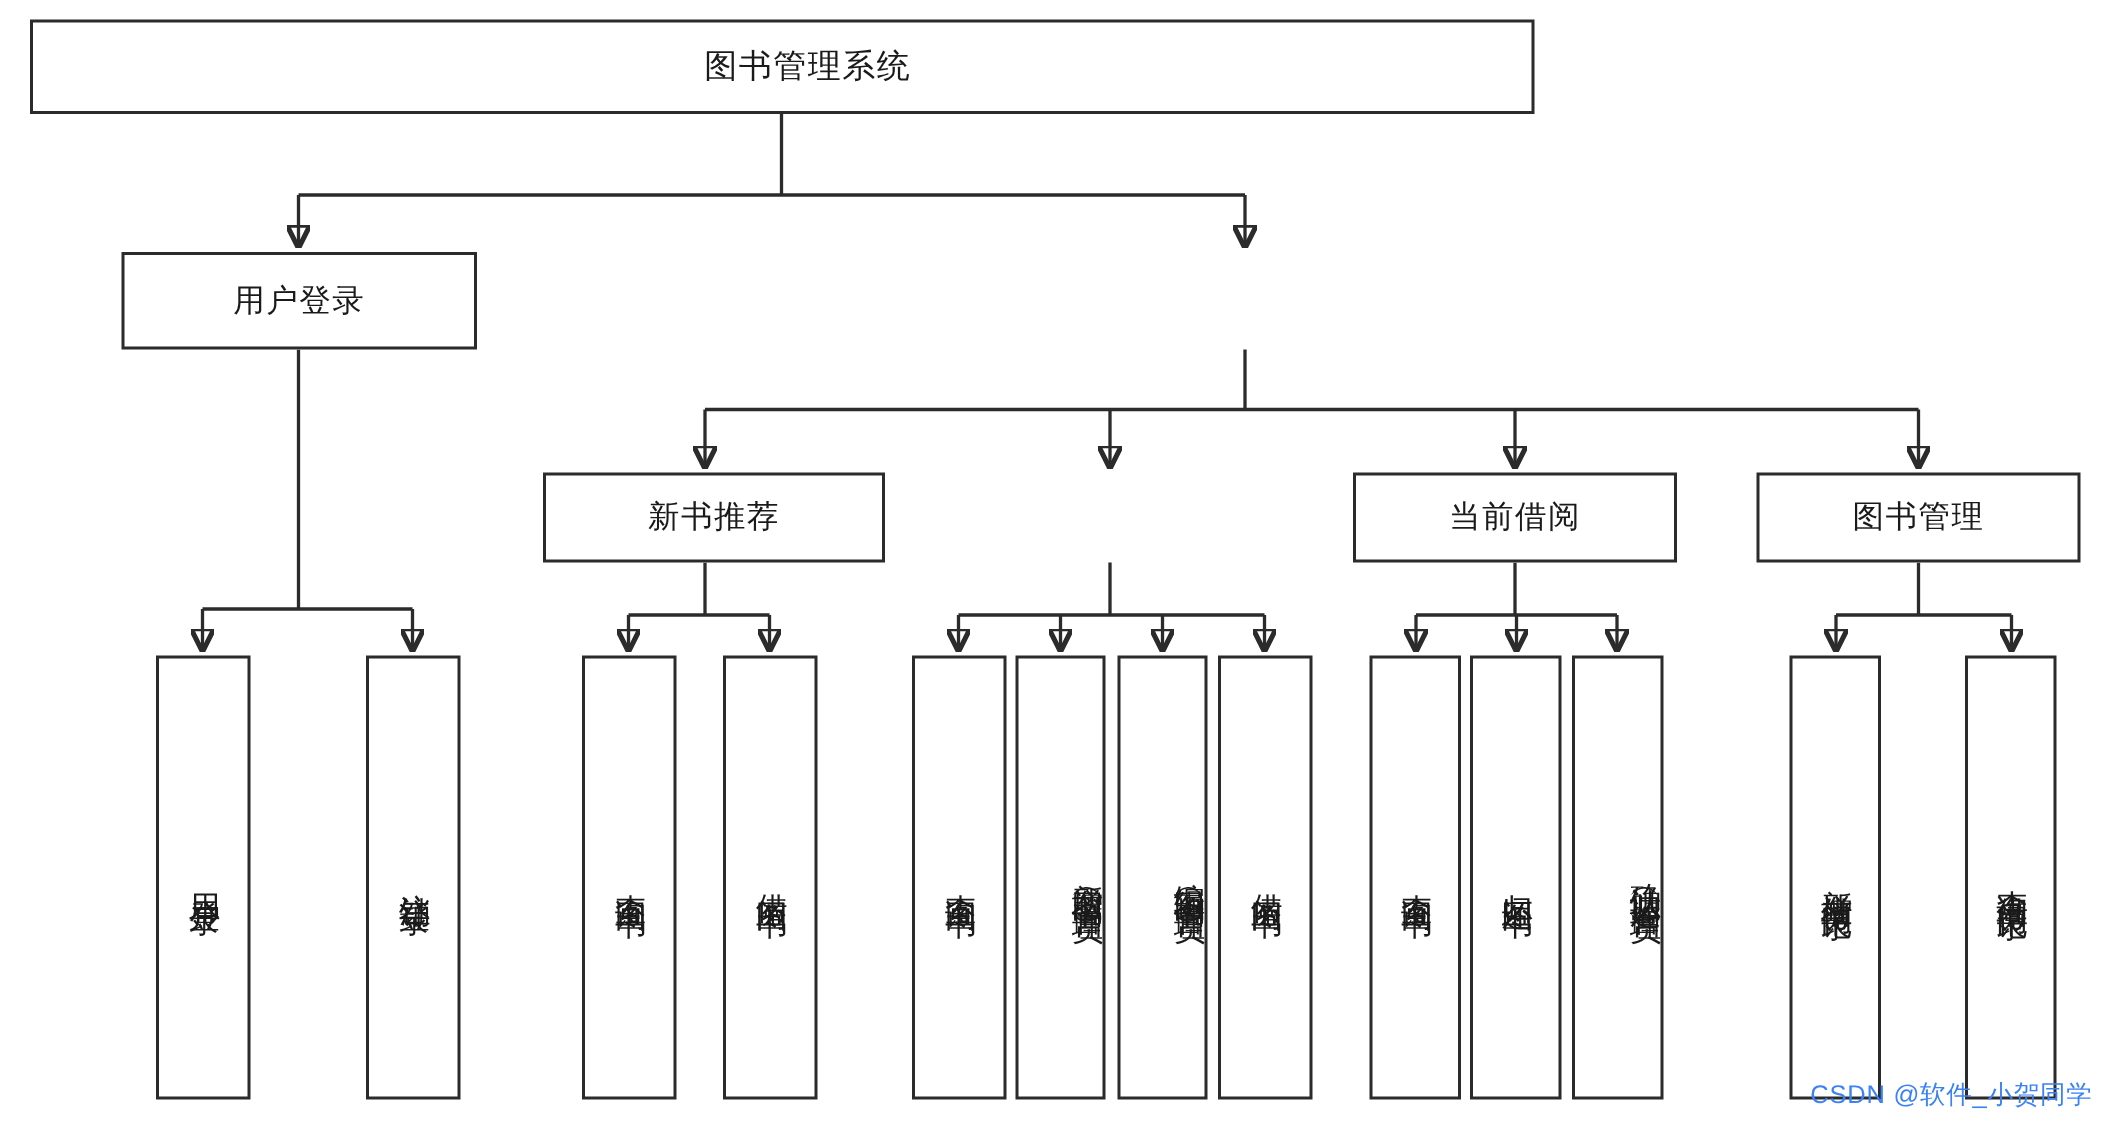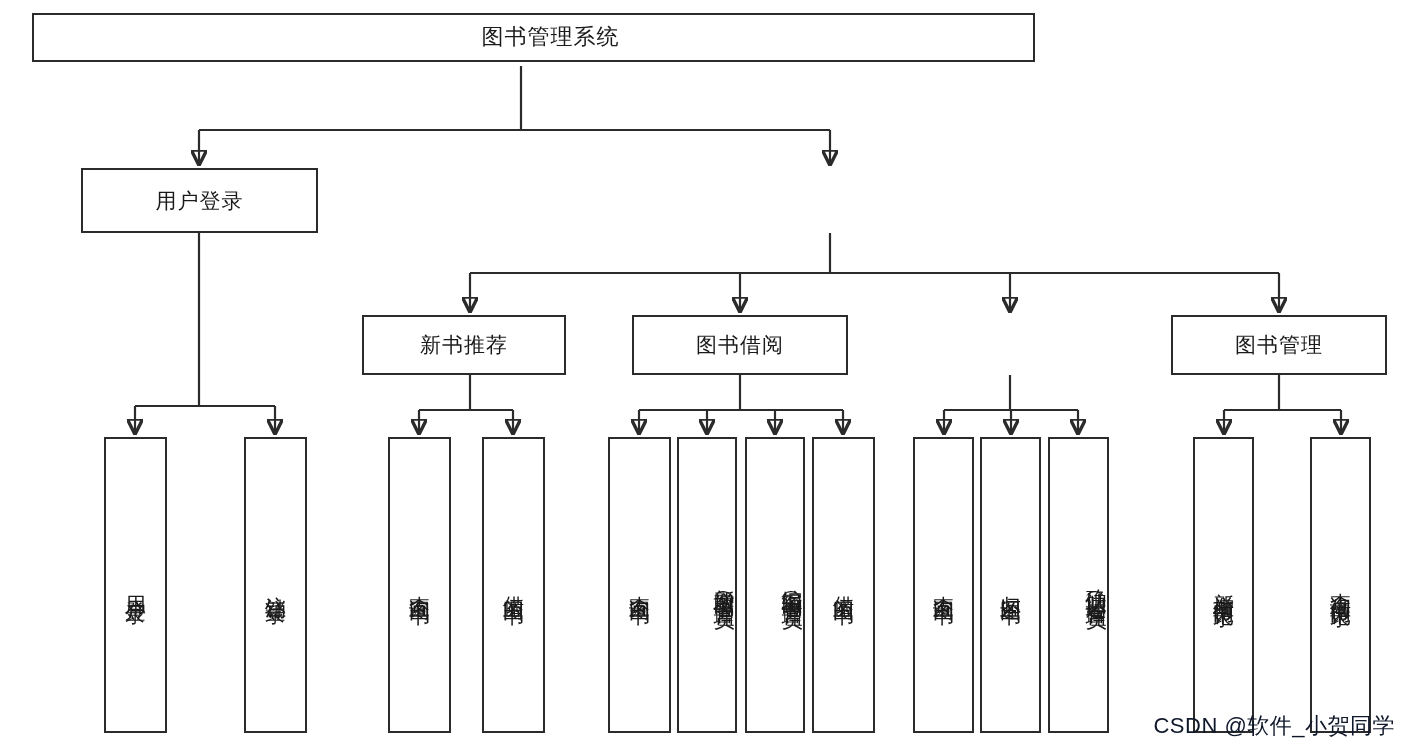--- a/index.html
+++ b/index.html
@@ -54,22 +54,22 @@
   }
   svg.wires path, svg.wires line {
     stroke: #2b2b2b;
     stroke-width: 2.2;
     fill: none;
   }
   .watermark {
     position: absolute;
     right: 10px;
     bottom: 6px;
-    font-size: 22px;
-    color: #0f172a;
+    font-size: 17px;
+    color: #3b82f6;
     letter-spacing: 0.5px;
     white-space: nowrap;
   }
 </style>
 </head>
 <body>
 
 <div id="canvas">
 
   <svg class="wires" viewBox="0 0 1405 747">
@@ -116,26 +116,26 @@
     <line x1="944" y1="410" x2="944" y2="433" marker-end="url(#arrow)"></line>
     <line x1="1011" y1="410" x2="1011" y2="433" marker-end="url(#arrow)"></line>
     <line x1="1078" y1="410" x2="1078" y2="433" marker-end="url(#arrow)"></line>
 
     <line x1="1279" y1="375" x2="1279" y2="410"></line>
     <line x1="1224" y1="410" x2="1341" y2="410"></line>
     <line x1="1224" y1="410" x2="1224" y2="433" marker-end="url(#arrow)"></line>
     <line x1="1341" y1="410" x2="1341" y2="433" marker-end="url(#arrow)"></line>
   </svg>
 
-  <div class="node horiz root" style="left:32px; top:13px; width:1003px; height:49px;padding-left:34px;">图书管理系统</div>
+  <div class="node horiz root" style="left:20px; top:13px; width:1003px; height:63px;padding-left:34px;">图书管理系统</div>
 
   <div class="node horiz" style="left:81px; top:168px; width:237px; height:65px;">用户登录</div>
 
-  <div class="node horiz" style="left:362px; top:315px; width:204px; height:60px;">新书推荐</div>
-  <div class="node horiz" style="left:632px; top:315px; width:216px; height:60px;">图书借阅</div>
+  <div class="node horiz" style="left:362px; top:315px; width:228px; height:60px;">新书推荐</div>
+  <div class="node horiz" style="left:902px; top:315px; width:216px; height:60px;">当前借阅</div>
   <div class="node horiz" style="left:1171px; top:315px; width:216px; height:60px;">图书管理</div>
 
   <div class="node vert" style="left:104px; top:437px; width:63px; height:296px;">用户登录</div>
   <div class="node vert" style="left:244px; top:437px; width:63px; height:296px;">注销登录</div>
 
   <div class="node vert" style="left:388px; top:437px; width:63px; height:296px;">查询图书</div>
   <div class="node vert" style="left:482px; top:437px; width:63px; height:296px;">借阅图书</div>
 
   <div class="node vert" style="left:608px; top:437px; width:63px; height:296px;">查询图书</div>
   <div class="node vert" style="left:677px; top:437px; width:60px; height:296px; align-items:flex-start;">新增图书（管理员）</div>

